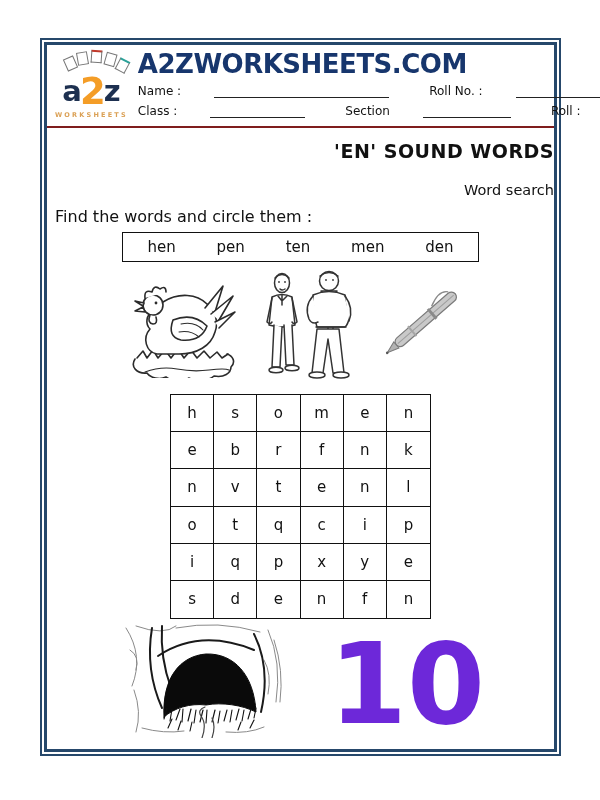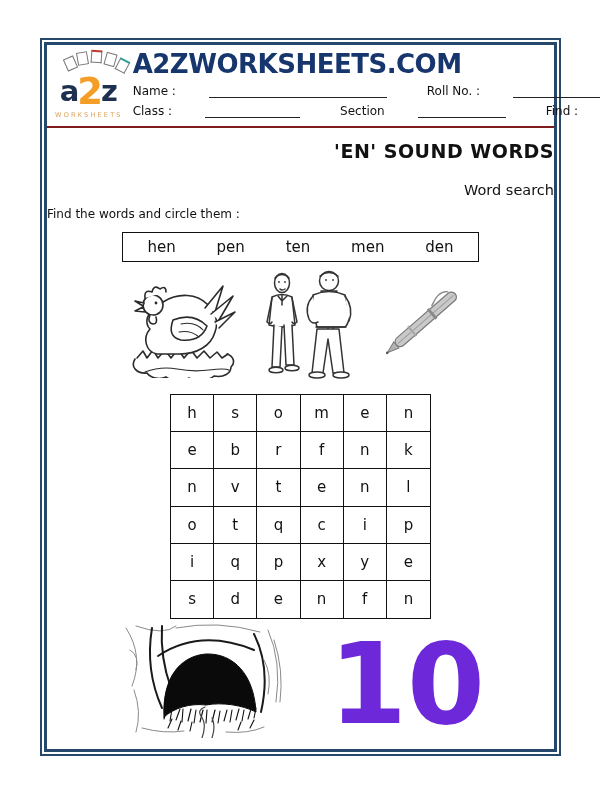--- a/index.html
+++ b/index.html
@@ -17,36 +17,36 @@
   .logo { width:88px; position:relative; text-align:center; padding-top:16px; }
   .paper { position:absolute; width:11px; height:13px; background:#fff; border:1px solid #777; }
   .p1 { left:10px; top:8px;  transform:rotate(-24deg); }
   .p2 { left:22px; top:3px;  transform:rotate(-10deg); }
   .p3 { left:36px; top:1px;  transform:rotate(4deg);  border-top:2px solid #c0392b; }
   .p4 { left:50px; top:4px;  transform:rotate(16deg); }
   .p5 { left:62px; top:10px; transform:rotate(28deg); border-top:2px solid #2aa198; }
   .logo-text { position:relative; line-height:1; font-weight:800; margin-top:8px; }
   .la,.lz { font-size:29px; color:#1d3050; }
   .l2 { font-size:37px; color:#f49d27; margin:0 -2px; vertical-align:-3px; }
-  .logo-sub { font-size:6.5px; letter-spacing:2.2px; color:#dba156; font-weight:normal; margin-top:1px; white-space:nowrap; }
+  .logo-sub { font-size:6.5px; letter-spacing:2.2px; color:#dba156; font-weight:bold; margin-top:1px; white-space:nowrap; }
   .hdr-right { flex:1; padding-left:10px; display:flex; flex-direction:column; }
   .site-title { font-size:26px; font-weight:800; color:#17366d; line-height:1.05; margin-top:2px; letter-spacing:-0.5px; }
   .frow { display:flex; align-items:flex-end; font-size:12px; margin-top:6px; white-space:nowrap;gap:30px; }
   .fline { display:inline-block; border-bottom:1px solid #222; height:13px; margin-left:3px; }
   .grow { flex:1; margin-right:10px; }
   .w-roll { width:98px; }
   .w-class { width:95px; margin-right:10px; }
   .w-sect  { width:88px; margin-right:10px; }
   .w-date  { flex:1; }
 
   
   .ws-title { position:absolute; top:95px; width:100%; text-align:right;
               font-size:19px; font-weight:bold; letter-spacing:.5px; }
   .ws-sub   { position:absolute; top:137px; width:100%; text-align:right; font-size:14.5px; }
-  .ws-instr { position:absolute; top:162px; left:0; font-size:12px; }
+  .ws-instr { position:absolute; top:162px; left:8px; font-size:16px; }
 
   .word-bank { position:absolute; top:187px; left:75px; width:357px; height:30px;
                border:1.3px solid #111; display:flex; justify-content:space-around;
                align-items:center; font-size:15px; padding:0 4px; }
 
   .pic { position:absolute; }
   .pic svg { width:100%; height:100%; display:block; }
   .hen-pic  { top:227px; left:76px;  width:122px; height:106px; }
   .men-pic  { top:224px; left:210px; width:104px; height:112px; }
   .pen-pic  { top:230px; left:330px; width:96px;  height:90px; }
@@ -89,21 +89,21 @@
           <span>Name :</span>
           <span class="fline grow"></span>
           <span>Roll No. :</span>
           <span class="fline w-roll"></span>
         </div>
         <div class="frow">
           <span>Class :</span>
           <span class="fline w-class"></span>
           <span>Section</span>
           <span class="fline w-sect"></span>
-          <span>Find :</span>
+          <span>Roll :</span>
           <span class="fline w-date"></span>
         </div>
       </div>
     </header>
 
     <h1 class="ws-title">'EN' SOUND WORDS</h1>
     <div class="ws-sub">Word search</div>
     <div class="ws-instr">Find the words and circle them :</div>
 
     <div class="word-bank">

